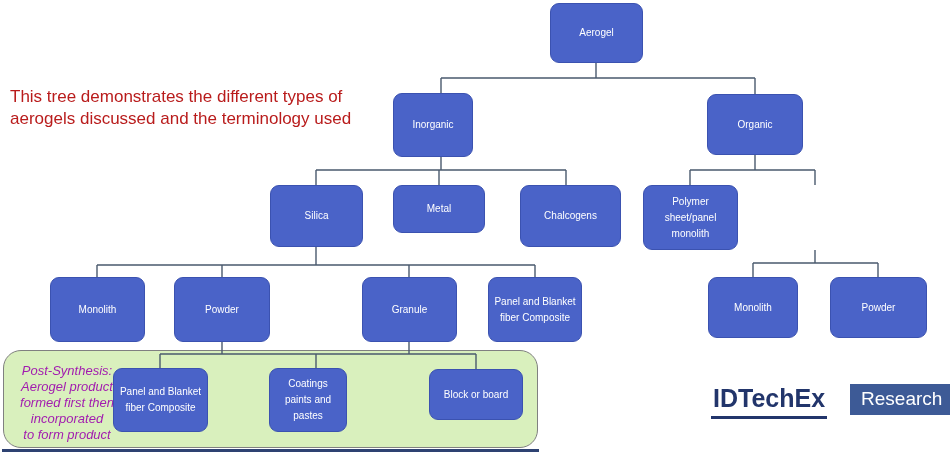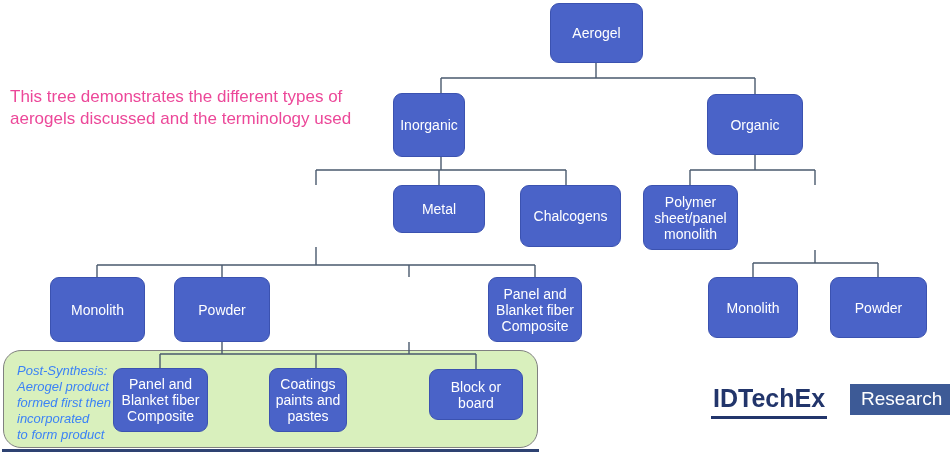--- a/index.html
+++ b/index.html
@@ -13,44 +13,45 @@
     --research-badge-fill:#3d5a96;
     --bottom-bar:#2e4272;
   }
   html,body{margin:0;padding:0;background:#ffffff;}
   body{font-family:"Liberation Sans", sans-serif;}
   .stage{
     position:relative;width:950px;height:452px;background:#ffffff;overflow:hidden;
   }
   .intro{
     position:absolute;left:10px;top:86px;width:390px;
-    font-size:17px;line-height:22px;color:#ec4899;white-space:pre-line;
+    font-size:17px;line-height:22px;color:#b91c1c;white-space:pre-line;
   }
   .node{
     position:absolute;box-sizing:border-box;
     background:var(--node-fill);
     border:1px solid var(--node-border);
     border-radius:9px;
     color:var(--node-text);
-    font-size:14px;line-height:16px;
+    font-size:10px;line-height:16px;
     display:flex;align-items:center;justify-content:center;text-align:center;
     padding:3px 4px;
   }
   .connectors{position:absolute;left:0;top:0;pointer-events:none;}
   .connectors path{stroke:var(--connector);stroke-width:1.4;fill:none;}
   .green-box{
     position:absolute;left:3px;top:350px;width:535px;height:98px;box-sizing:border-box;
     background:var(--post-synthesis-fill);
     border:1.5px solid var(--post-synthesis-border);
     border-radius:18px;
   }
   .green-note{
     position:absolute;left:17px;top:363px;width:100px;
-    font-size:13px;line-height:16px;font-style:italic;color:#3b82f6;
+    font-size:13px;line-height:16px;font-style:italic;color:#a21caf;
     white-space:pre-line;
+    text-align:center;
   }
   .logo{
     position:absolute;left:711px;top:384px;
     display:flex;align-items:stretch;
   }
   .logo-brand{
     font-size:25px;font-weight:bold;color:var(--logo-navy);
     letter-spacing:0px;
     border-bottom:3px solid var(--logo-navy);
     padding:0 2px 3px 2px;
@@ -83,36 +84,38 @@
     <path d="M596 63 L596 78 M441 78 L755 78 M441 78 L441 93 M755 78 L755 94
              M441 157 L441 170 M316 170 L566 170 M316 170 L316 185 M439 170 L439 185 M566 170 L566 185
              M755 155 L755 170 M690 170 L815 170 M690 170 L690 185 M815 170 L815 185
              M316 247 L316 265 M97 265 L535 265 M97 265 L97 277 M222 265 L222 277 M409 265 L409 277 M535 265 L535 277
              M815 250 L815 263 M753 263 L878 263 M753 263 L753 277 M878 263 L878 277
              M222 342 L222 354 M409 342 L409 354 M160 354 L476 354 M160 354 L160 368 M316 354 L316 368 M476 354 L476 369"></path>
   </svg>
 
   <div class="node" style="left:550px;top:3px;width:93px;height:60px">Aerogel</div>
 
-  <div class="node" style="left:393px;top:93px;width:72px;height:64px">Inorganic</div>
+  <div class="node" style="left:393px;top:93px;width:80px;height:64px">Inorganic</div>
 
   <div class="node" style="left:707px;top:94px;width:96px;height:61px">Organic</div>
 
+  <div class="node" style="left:270px;top:185px;width:93px;height:62px">Silica</div>
 
   <div class="node" style="left:393px;top:185px;width:92px;height:48px">Metal</div>
 
   <div class="node" style="left:520px;top:185px;width:101px;height:62px">Chalcogens</div>
 
   <div class="node" style="left:643px;top:185px;width:95px;height:65px">Polymer sheet/panel monolith</div>
 
 
   <div class="node" style="left:50px;top:277px;width:95px;height:65px">Monolith</div>
 
   <div class="node" style="left:174px;top:277px;width:96px;height:65px">Powder</div>
 
+  <div class="node" style="left:362px;top:277px;width:95px;height:65px">Granule</div>
 
   <div class="node" style="left:488px;top:277px;width:94px;height:65px">Panel and Blanket fiber Composite</div>
 
   <div class="node" style="left:708px;top:277px;width:90px;height:61px">Monolith</div>
 
   <div class="node" style="left:830px;top:277px;width:97px;height:61px">Powder</div>
 
   <div class="green-note">Post-Synthesis:
 Aerogel product
 formed first then

